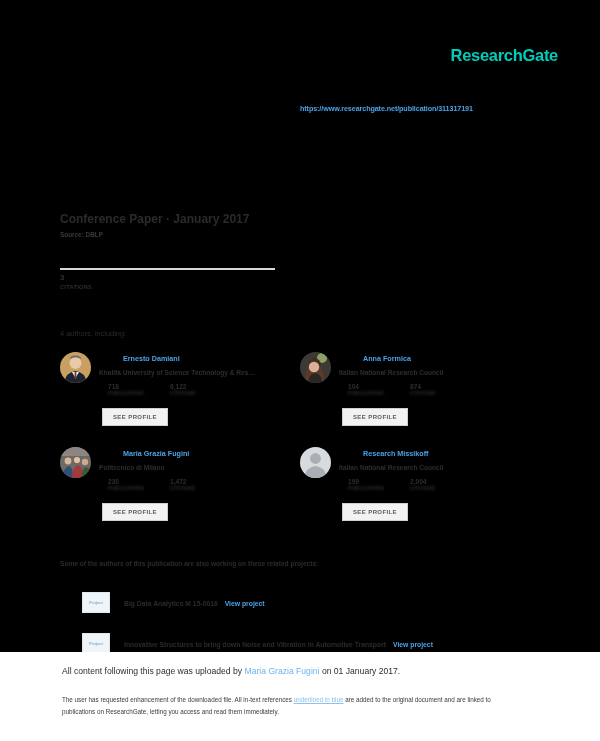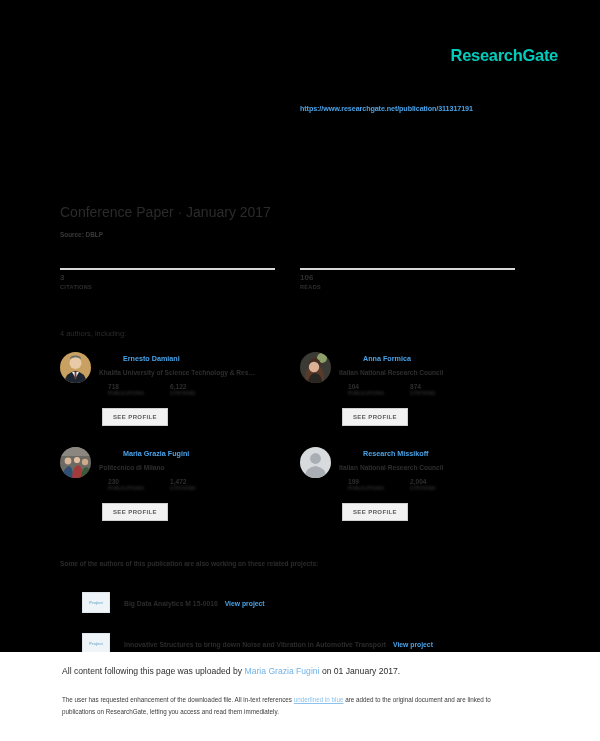--- a/index.html
+++ b/index.html
@@ -41,23 +41,23 @@
     font-size: 7.2px;
     font-weight: bold;
     color: #4aa3e8;
     letter-spacing: -0.1px;
     filter: blur(0.7px);
     white-space: nowrap;
   }
 
   .pub-type {
     position: absolute;
-    left: 60px; top: 204px;
-    font-size: 14px;
-    font-weight: normal;
+    left: 60px; top: 212px;
+    font-size: 12px;
+    font-weight: bold;
     color: #2b2b2b;
     filter: blur(0.65px);
     white-space: nowrap;
   }
   .pub-venue {
     position: absolute;
     left: 60px; top: 231px;
     font-size: 6.4px;
     font-weight: bold;
     color: #3a3a3a;
@@ -267,25 +267,20 @@
 
     <div class="rg-url">https://www.researchgate.net/publication/311317191</div>
 
     <div class="pub-type">Conference Paper · January 2017</div>
     <div class="pub-venue">Source: DBLP</div>
 
     <div class="stat" id="stat-citations">
       <div class="rule"></div>
       <div class="val">3</div>
       <div class="lbl">CITATIONS</div>
-    </div>
-    <div class="stat" id="stat-reads">
-      <div class="rule"></div>
-      <div class="val">106</div>
-      <div class="lbl">READS</div>
     </div>
 
     <div class="authors-head">4 authors, including:</div>
 
     <div class="author" id="author-0">
       <div class="avatar">
         <svg width="31" height="31" viewBox="0 0 31 31">
           <rect width="31" height="31" fill="#c8a061"></rect>
           <circle cx="15.5" cy="11" r="6" fill="#e8c9a8"></circle>
           <path d="M4 31 Q6 20 15.5 19 Q25 20 27 31 Z" fill="#1b2430"></path>

